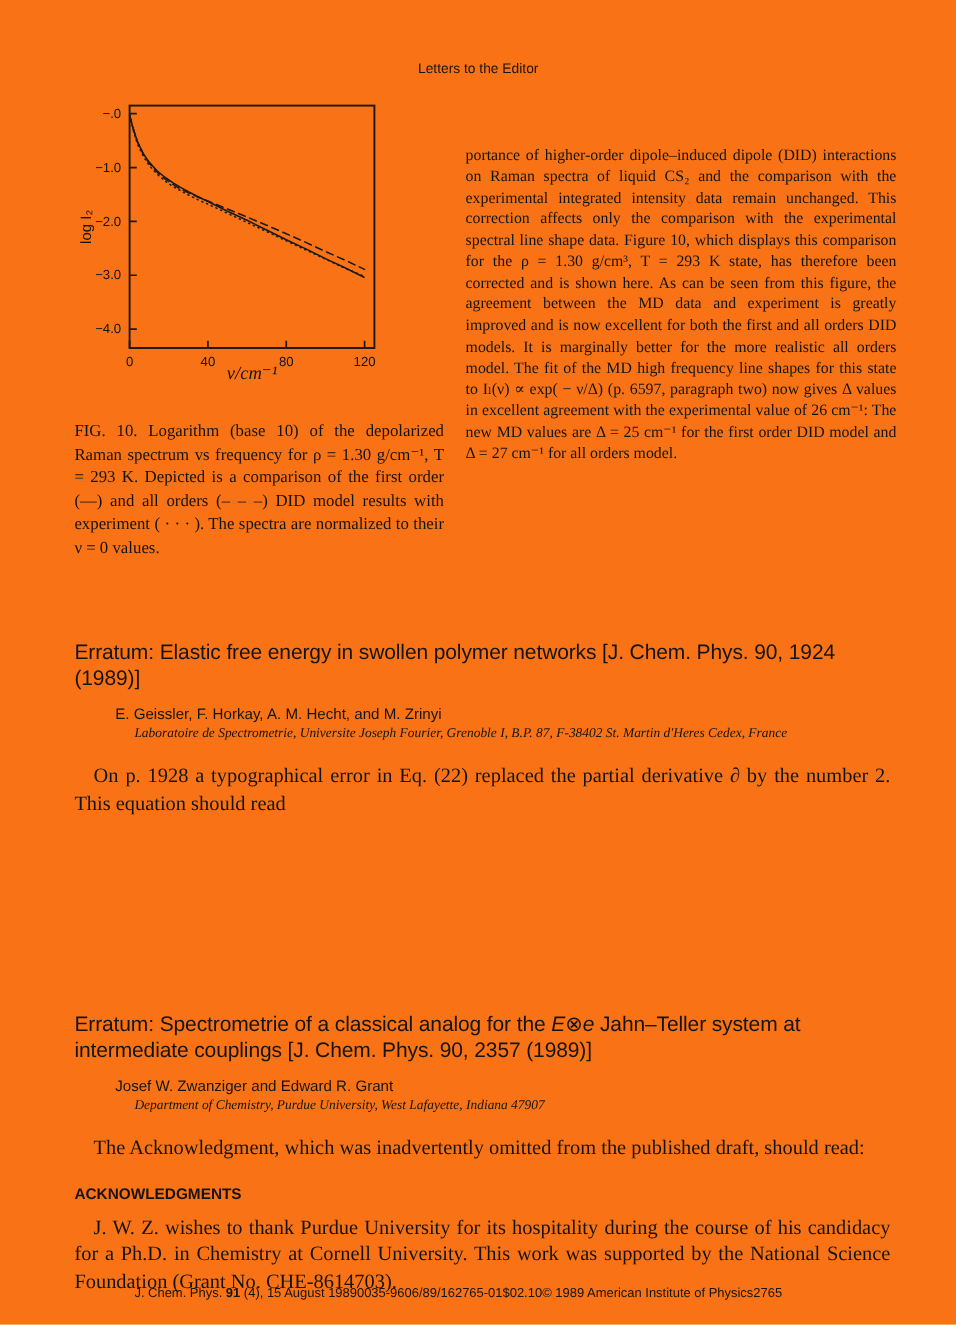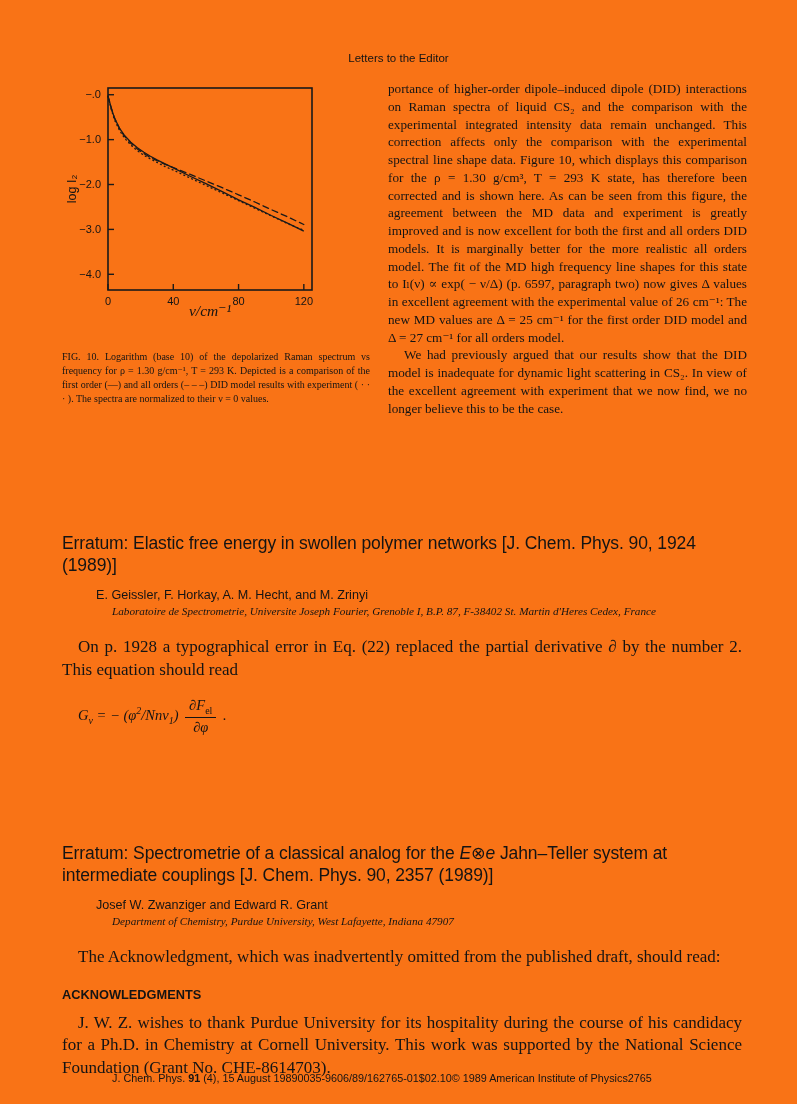--- a/index.html
+++ b/index.html
@@ -22,24 +22,24 @@
     position:absolute; top:80px; left:62px; right:50px;
     display:flex; gap:14px;
   }
   .figure-col { flex:0 0 312px; width:312px; }
   .chart-svg { display:block; width:310px; height:240px; }
   .chart-svg .tick { font-family:"Liberation Sans","DejaVu Sans",sans-serif; font-size:11px; fill:#141414; }
   .chart-svg .ylab { font-family:"Liberation Sans","DejaVu Sans",sans-serif; font-size:12.5px; fill:#141414; }
   .chart-svg .xlab { font-family:"Liberation Serif","DejaVu Serif",serif; font-style:italic; font-size:15.5px; fill:#141414; }
   .figure-caption {
     margin-top:30px; padding-right:4px;
-    font-size:10px; line-height:1.4; text-align:justify;
+    font-size:14px; line-height:1.4; text-align:justify;
   }
   .text-col {
-    flex:1; font-size:13.2px; line-height:1.345; text-align:justify;
+    flex:1; font-size:13.2px; line-height:1.345; text-align:justify;margin-top:40px;
   }
   .text-col p + p { text-indent:16px; }
 
   .erratum { position:absolute; left:62px; right:55px; }
   .erratum-1 { top:532px; }
   .erratum-2 { top:842px; }
   .erratum-title {
     font-family:"Liberation Sans","DejaVu Sans",sans-serif;
     font-weight:normal; font-size:17.5px; line-height:1.28;
     letter-spacing:-0.1px;
@@ -115,32 +115,28 @@
           <polyline points="46.0,16.1 49.3,28.2 52.5,38.1 57.4,48.0 62.3,55.1 68.8,62.3 75.4,67.7 81.9,72.2 88.4,76.2 95.0,79.8 103.1,83.9 111.3,87.9 127.6,96.0 143.9,103.6 160.2,111.7 176.6,119.8 192.9,127.4 209.2,135.5 225.5,143.1 241.8,151.2" fill="none" stroke="#1a1a1a" stroke-width="1.3"></polyline>
           <polyline points="46.0,16.1 49.3,28.2 52.5,38.1 57.4,48.4 62.3,56.0 68.8,63.2 75.4,69.0 81.9,73.5 88.4,77.6 95.0,80.7 103.1,84.3 111.3,87.5 127.6,94.2 143.9,100.9 160.2,107.7 176.6,114.8 192.9,122.0 209.2,129.6 225.5,136.8 241.8,144.5" fill="none" stroke="#1a1a1a" stroke-width="1.3" stroke-dasharray="6,4" stroke-linecap="round"></polyline>
           <polyline points="46.0,16.1 49.3,29.5 52.5,39.9 57.4,50.2 62.3,57.8 68.8,65.0 75.4,70.8 81.9,75.3 88.4,78.9 95.0,82.5 103.1,86.6 111.3,90.1 127.6,97.8 143.9,105.4 160.2,113.0 176.6,120.7 192.9,128.3 209.2,135.9 225.5,143.6 241.8,150.3" fill="none" stroke="#1a1a1a" stroke-width="1.3" stroke-dasharray="0.9,3.4" stroke-linecap="round"></polyline>
           <text class="ylab" transform="rotate(-90)" x="-109" y="14" text-anchor="middle">log I₂</text>
           <text class="xlab" x="148" y="236" text-anchor="middle">ν/cm⁻¹</text>
         </svg>
       <div class="figure-caption">FIG. 10. Logarithm (base 10) of the depolarized Raman spectrum vs frequency for ρ = 1.30 g/cm⁻¹, T = 293 K. Depicted is a comparison of the first order (—) and all orders (– – –) DID model results with experiment ( · · · ). The spectra are normalized to their ν = 0 values.</div>
     </div>
     <div class="text-col">
       <p>portance of higher-order dipole–induced dipole (DID) interactions on Raman spectra of liquid CS₂ and the comparison with the experimental integrated intensity data remain unchanged. This correction affects only the comparison with the experimental spectral line shape data. Figure 10, which displays this comparison for the ρ = 1.30 g/cm³, T = 293 K state, has therefore been corrected and is shown here. As can be seen from this figure, the agreement between the MD data and experiment is greatly improved and is now excellent for both the first and all orders DID models. It is marginally better for the more realistic all orders model. The fit of the MD high frequency line shapes for this state to Iₗ(ν) ∝ exp( − ν/Δ) (p. 6597, paragraph two) now gives Δ values in excellent agreement with the experimental value of 26 cm⁻¹: The new MD values are Δ = 25 cm⁻¹ for the first order DID model and Δ = 27 cm⁻¹ for all orders model.</p>
-      <p>We had previously argued that our results show that the DID model is inadequate for dynamic light scattering in CS₂. In view of the excellent agreement with experiment that we now find, we no longer believe this to be the case.</p>
     </div>
   </div>
 
   <div class="erratum erratum-1">
     <div class="erratum-title">Erratum: Elastic free energy in swollen polymer networks [J. Chem. Phys. 90, 1924 (1989)]</div>
     <div class="authors">E. Geissler, F. Horkay, A. M. Hecht, and M. Zrinyi</div>
     <div class="affiliation">Laboratoire de Spectrometrie, Universite Joseph Fourier, Grenoble I, B.P. 87, F-38402 St. Martin d'Heres Cedex, France</div>
     <div class="erratum-body">On p. 1928 a typographical error in Eq. (22) replaced the partial derivative ∂ by the number 2. This equation should read</div>
-    <div class="equation">
-      <span><span>G</span><sub>v</sub><span> = − (φ</span><sup>2</sup><span>/Nnv</span><sub>1</sub><span>) </span></span><span class="frac"><span class="num"><span>∂F</span><sub class="rm">el</sub></span><span class="den">∂φ</span></span><span> .</span>
-    </div>
   </div>
 
   <div class="erratum erratum-2">
     <div class="erratum-title"><span>Erratum: Spectrometrie of a classical analog for the </span><span class="ital">E</span><span>⊗</span><span class="ital">e</span><span> Jahn–Teller system at intermediate couplings [J. Chem. Phys. 90, 2357 (1989)]</span></div>
     <div class="authors">Josef W. Zwanziger and Edward R. Grant</div>
     <div class="affiliation">Department of Chemistry, Purdue University, West Lafayette, Indiana 47907</div>
     <div class="erratum-body">The Acknowledgment, which was inadvertently omitted from the published draft, should read:</div>
     <div class="ack-heading">ACKNOWLEDGMENTS</div>
     <div class="erratum-body ack-body">J. W. Z. wishes to thank Purdue University for its hospitality during the course of his candidacy for a Ph.D. in Chemistry at Cornell University. This work was supported by the National Science Foundation (Grant No. CHE-8614703).</div>
   </div>

